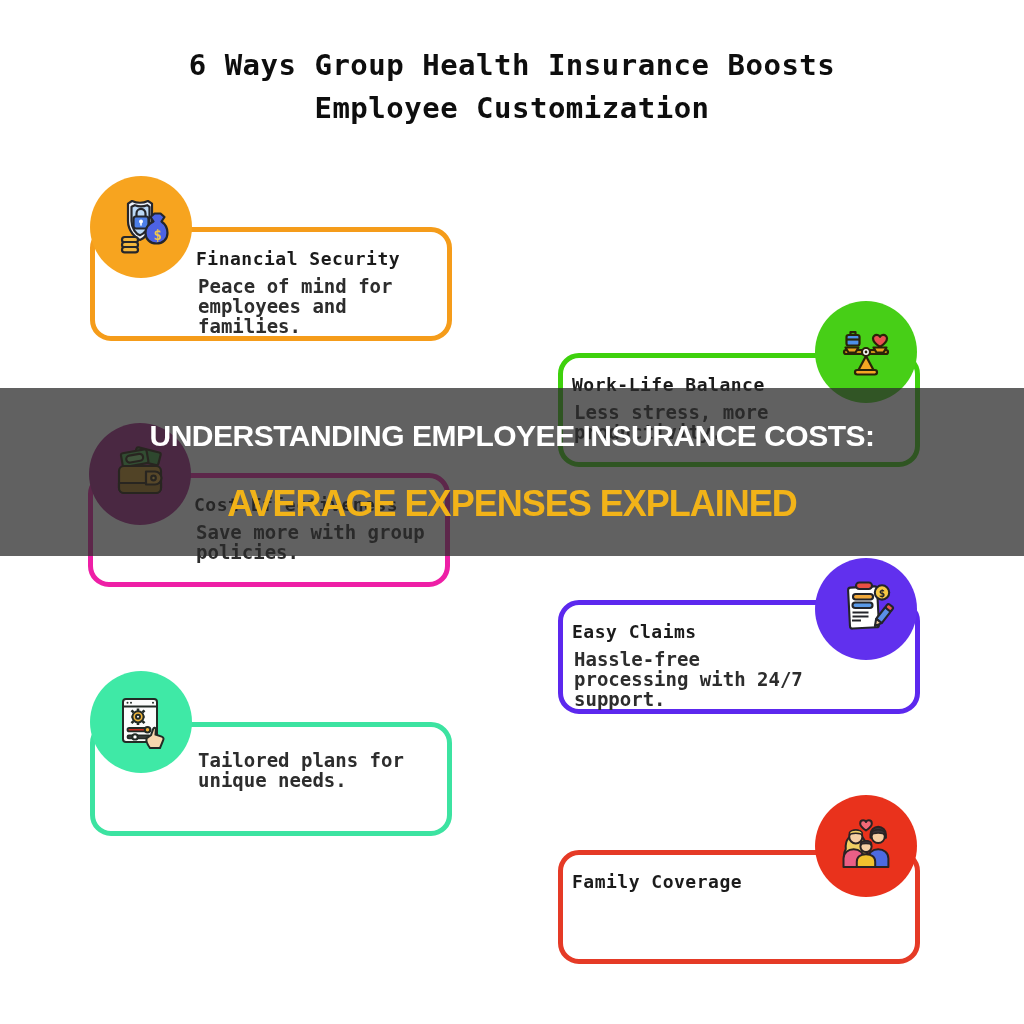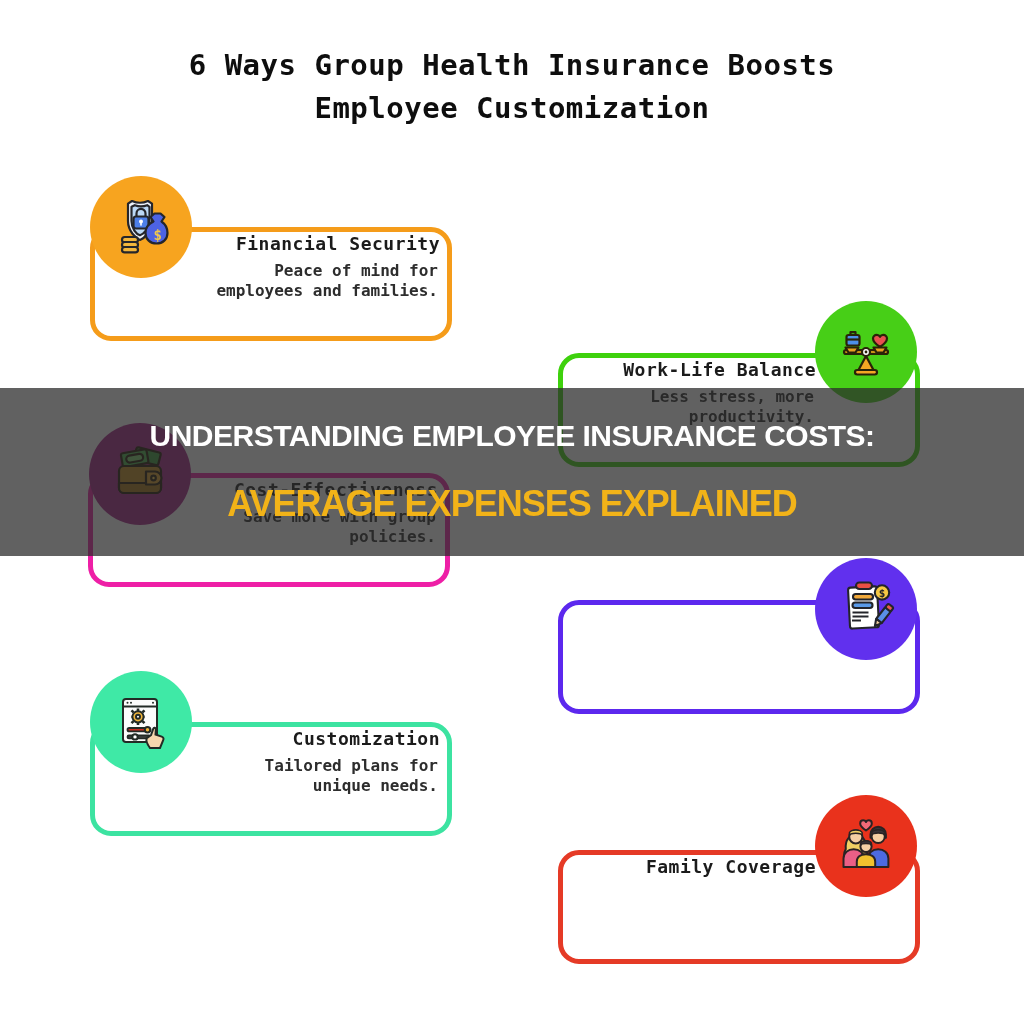--- a/index.html
+++ b/index.html
@@ -18,30 +18,30 @@
     position:absolute; inset:0; background:#ffffff;
     border:5px solid #000; border-radius:21px;
   }
   .card-circle {
     position:absolute; width:102px; height:102px; border-radius:50%;
     display:flex; align-items:center; justify-content:center;
   }
   .card-left  .card-circle { left:0;     top:-51px; }
   .card-right .card-circle { left:257px; top:-52px; }
   .card-text {
-    position:absolute; top:0; bottom:0; padding-top:6px; text-align:right;
+    position:absolute; top:0; bottom:0; padding-top:21px; text-align:left;
   }
   .card-left  .card-text { left:106px; right:12px; }
   .card-right .card-text { left:14px; right:104px; }
   .card-title {
     margin:0; font-size:18px; font-weight:700; color:#1b1b1b; letter-spacing:.5px;
   }
   .card-desc {
     margin:7px auto 0; max-width:240px;
-    font-size:16px; font-weight:700; line-height:20px; color:#2d2d2d;
+    font-size:19px; font-weight:700; line-height:20px; color:#2d2d2d;
   }
   
   #card-financial { left:90px;  top:227px; }
   #card-worklife  { left:558px; top:353px; }
   #card-cost      { left:88px;  top:473px; }
   #card-cost .card-circle { left:1px; top:-50px; }
   #card-claims    { left:558px; top:600px; }
   #card-claims .card-circle { top:-42px; }
   #card-custom    { left:90px;  top:722px; }
   #card-family    { left:558px; top:850px;border-radius:16px; }
@@ -163,20 +163,24 @@
           <circle cx="48" cy="15.5" r="7.2" fill="#f6c843"></circle>
           <g transform="rotate(38 48 40)">
             <rect x="44.5" y="30" width="7" height="15" rx="1" fill="#5a8fe8"></rect>
             <rect x="44.5" y="25.5" width="7" height="5" rx="1.8" fill="#ea5a50"></rect>
             <path d="M44.5 45l3.5 6.5 3.5-6.5z" fill="#f5cfa0"></path>
           </g>
         </g>
         <text x="48" y="20" font-size="11" font-weight="bold" fill="#23242a" text-anchor="middle" font-family="DejaVu Sans Mono, monospace">$</text>
       </svg>
     </div>
+    <div class="card-text">
+      <h2 class="card-title">Easy Claims</h2>
+      <p class="card-desc">Hassle-free processing with 24/7 support.</p>
+    </div>
   </section>
 
   <section class="card card-left" id="card-custom">
     <div class="card-box" style="border-color: rgb(60, 227, 161);"></div>
     <div class="card-circle" style="background-color: rgb(63, 233, 166);">
       <svg width="64" height="64" viewBox="0 0 64 64">
         <g stroke="#232a26" stroke-width="2">
           <rect x="14" y="9" width="34" height="43" rx="3" fill="#fcfcfc"></rect>
           <path d="M14 16.5h34"></path>
           <circle cx="18.5" cy="12.8" r="1" fill="#232a26" stroke="none"></circle>
@@ -189,21 +193,20 @@
           <circle cx="29" cy="26.8" r="2" fill="#ffffff"></circle>
           <rect x="18.5" y="38" width="23" height="3.4" rx="1.7" fill="#cc2a20" stroke-width="1.8"></rect>
           <circle cx="38.5" cy="39.7" r="2.7" fill="#f2b63c"></circle>
           <rect x="18.5" y="45.5" width="23" height="2.8" rx="1.4" fill="#4a4a4a" stroke-width="1.8"></rect>
           <circle cx="26" cy="46.9" r="2.7" fill="#ffffff"></circle>
           <path d="M41 58c-2.3-3.2-4.4-7.6-3.2-9.8l4.2-3 2.2-6.4c.5-1.5 2.8-1.2 2.7.5l-.4 5.2 6.2 2.1c2.1.7 2.1 2.2 1.4 3.8L51 58z" fill="#f7d7ae"></path>
         </g>
       </svg>
     </div>
     <div class="card-text">
-      <h2 class="card-title">Customization</h2>
       <p class="card-desc">Tailored plans for unique needs.</p>
     </div>
   </section>
 
   <section class="card card-right" id="card-family">
     <div class="card-box" style="border-color: rgb(229, 58, 38);"></div>
     <div class="card-circle" style="background-color: rgb(233, 50, 28);">
       <svg width="64" height="64" viewBox="0 0 64 64">
         <g stroke="#2a2324" stroke-width="2" stroke-linejoin="round">
           <path d="M32 16.5c2.9-1.9 5.8-4.2 5.8-7 0-1.8-1.3-3.2-3.1-3.2-1.3 0-2.3.8-2.7 1.7-.4-.9-1.4-1.7-2.7-1.7-1.8 0-3.1 1.4-3.1 3.2 0 2.8 2.9 5.1 5.8 7z" fill="#f26a78"></path>

